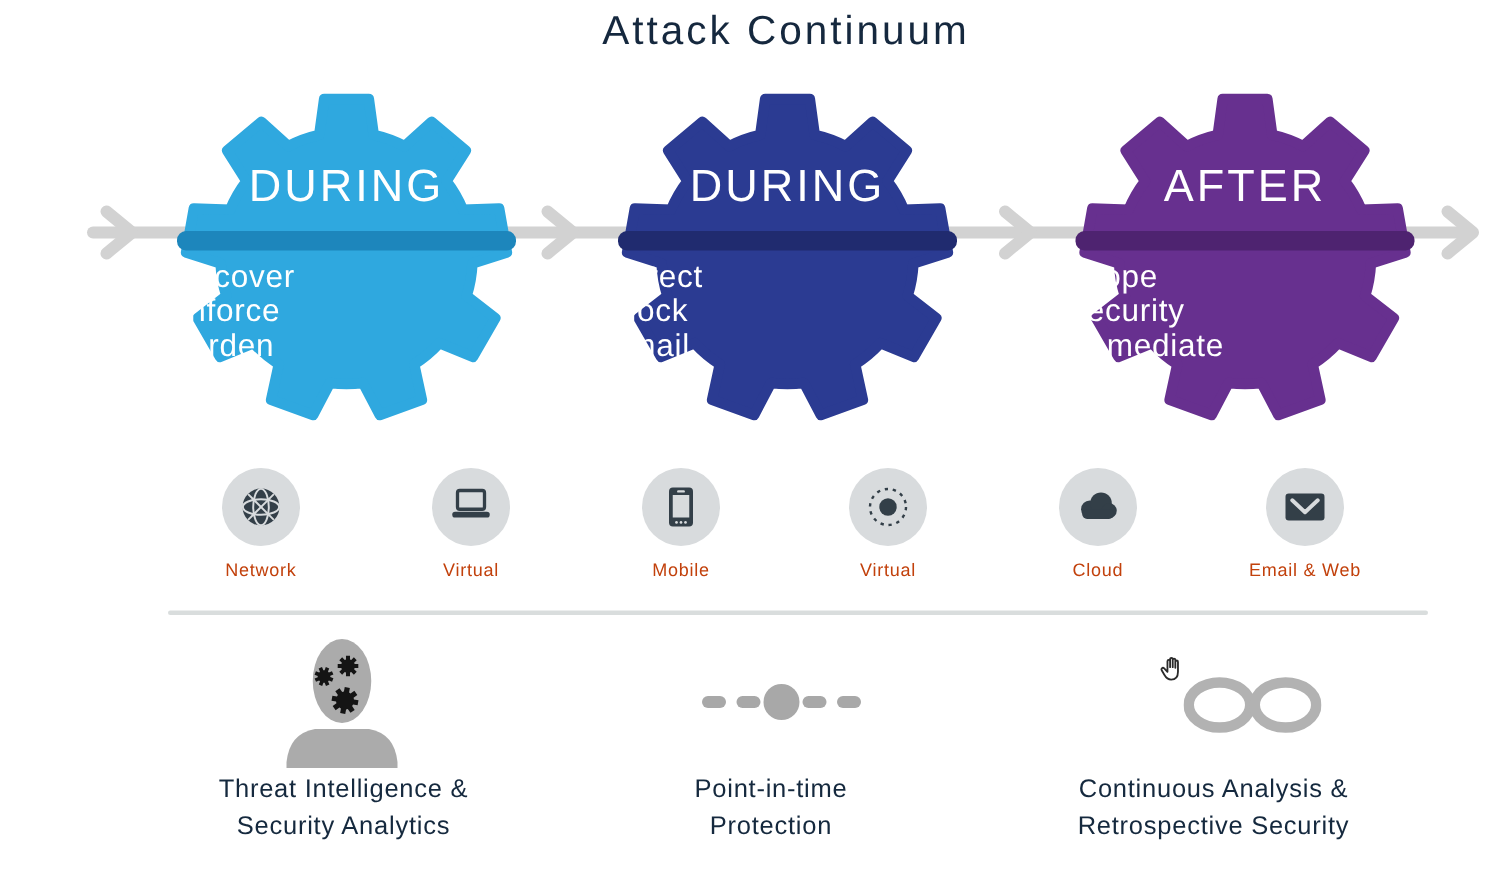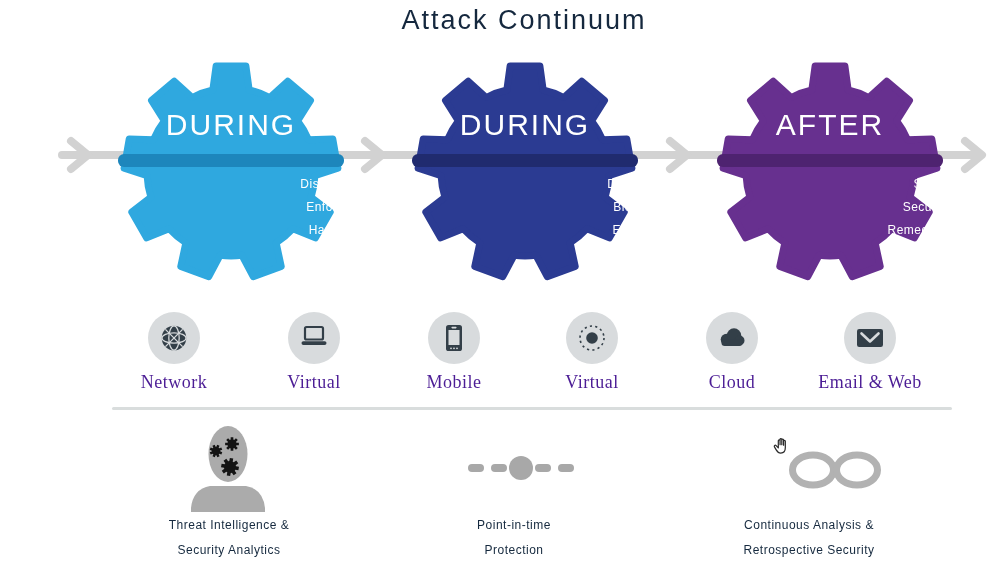--- a/index.html
+++ b/index.html
@@ -23,35 +23,35 @@
   .gear-svg { position:absolute; left:0; top:0; }
   .gear-band {
     position:absolute; left:7px; top:102px; width:226px; height:13px;
     border-radius:6px;
   }
   .gear-title {
     position:absolute; top:56px; left:0; width:240px; text-align:center;
     color:#ffffff; font-size:30px; letter-spacing:2px;
   }
   .gear-items {
-    position:absolute; top:121px; left:0; width:240px; text-align:right;
-    color:#ffffff; font-size:12px; line-height:23px; letter-spacing:0.5px;
+    position:absolute; top:121px; left:0; width:240px; text-align:left;
+    color:#ffffff; font-size:21px; line-height:23px; letter-spacing:0.5px;
   }
 
   .vector { position:absolute; top:312px; width:140px; text-align:center; }
-  .vector-label { margin-top:4px; font-size:18px; letter-spacing:0.5px; color:#4c1d95;font-family:Liberation Serif, serif; }
+  .vector-label { margin-top:4px; font-size:12px; letter-spacing:0.5px; color:#c2410c; }
 
   #divider {
     position:absolute; left:88px; top:407px; width:840px; height:3px;
     background:#D9DDDD; border-radius:2px;
   }
 
   .cap-label {
     position:absolute; top:513px; width:300px; text-align:center;
-    font-size:12px; line-height:25px; letter-spacing:0.5px; color:#15293E;
+    font-size:17px; line-height:25px; letter-spacing:0.5px; color:#15293E;
   }
 </style>
 </head>
 <body>
 
 <div id="stage">
 
   <div id="title">Attack Continuum</div>
 
   <svg id="timeline" width="1000" height="586">

